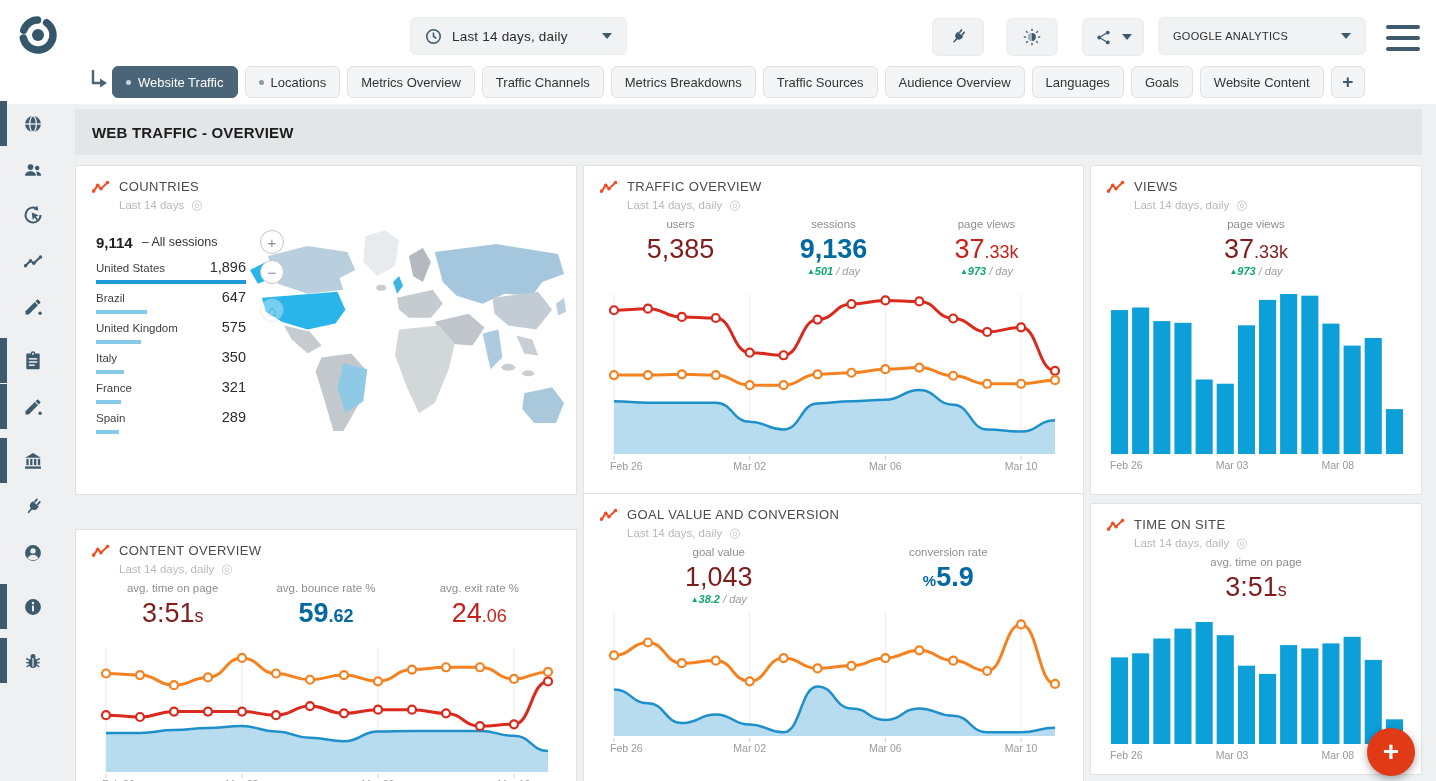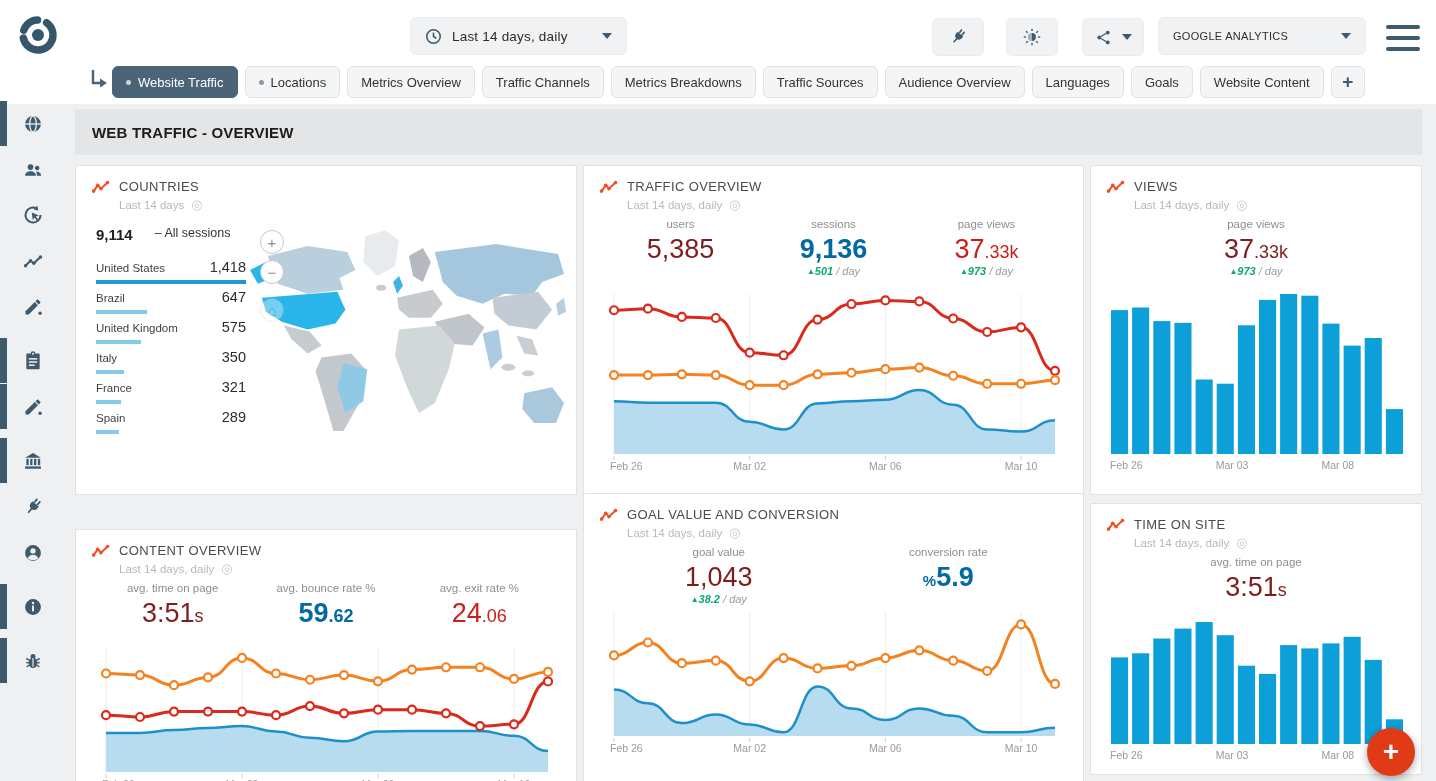--- a/index.html
+++ b/index.html
@@ -74,21 +74,21 @@
   
   .chart{position:absolute;}
   #traffic-chart{left:24px;top:128px;width:453px;height:178px;}
   #views-chart{left:14px;top:128px;width:304px;height:178px;}
   #content-chart{left:24px;top:118px;width:454px;height:142px;}
   #goal-chart{left:24px;top:118px;width:453px;height:142px;}
   #time-chart{left:14px;top:118px;width:304px;height:140px;}
 
   
   .c-list{position:absolute;left:20px;top:60px;width:150px;}
-  .c-total{font-size:12.5px;color:#333;height:32px;display:flex;align-items:flex-start;gap:22px;}
+  .c-total{font-size:12.5px;color:#333;height:32px;display:flex;align-items:center;gap:9px;}
   .c-total b{font-size:15px;color:#222;}
   .c-row{height:30px;position:relative;}
   .c-row .cname{font-size:11.5px;color:#3f3f3f;position:absolute;left:0;top:4px;}
   .c-row .cval{font-size:14.5px;color:#2c2c2c;position:absolute;right:0;top:1px;}
   .c-row .cbar{position:absolute;left:0;top:22px;height:4px;background:#85cbe9;}
   .c-row:first-of-type{}
   .c-row.lead .cbar{background:#1d9ad6;}
   .map-wrap{position:absolute;left:172px;top:52px;width:318px;height:262px;}
   .map-zoom{position:absolute;width:24px;height:24px;border:1px solid #c6c6c6;border-radius:50%;
             background:#fff;color:#8d8d8d;font-size:15px;display:flex;align-items:center;justify-content:center;
@@ -352,21 +352,21 @@
   </div>
 
   <div class="c-list">
     <div class="c-total">
       <b>9,114</b>
       <span>– All sessions</span>
     </div>
     <div id="country-rows">
         <div class="c-row lead">
           <span class="cname">United States</span>
-          <span class="cval">1,418</span>
+          <span class="cval">1,896</span>
           <span class="cbar" style="width:100%"></span>
         </div>
         <div class="c-row">
           <span class="cname">Brazil</span>
           <span class="cval">647</span>
           <span class="cbar" style="width:34.12447257383967%"></span>
         </div>
         <div class="c-row">
           <span class="cname">United Kingdom</span>
           <span class="cval">575</span>

